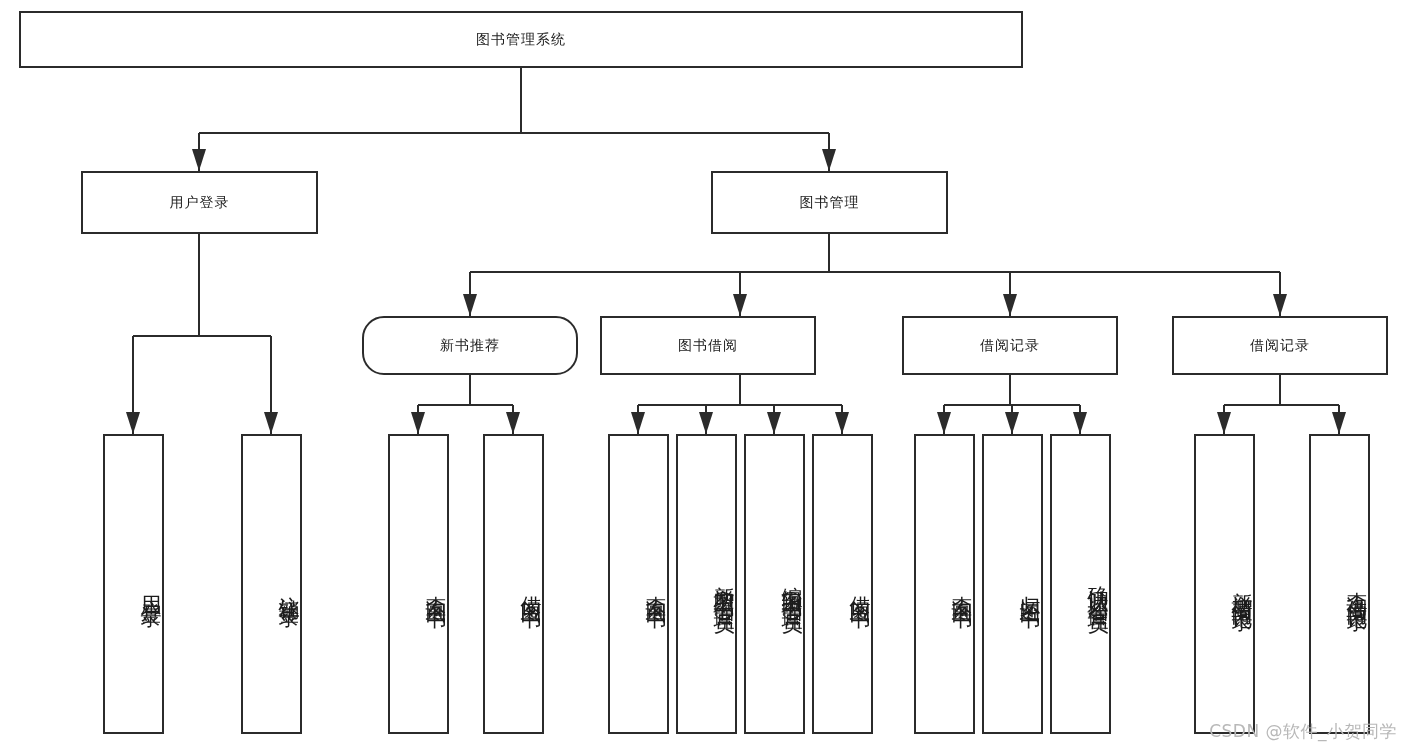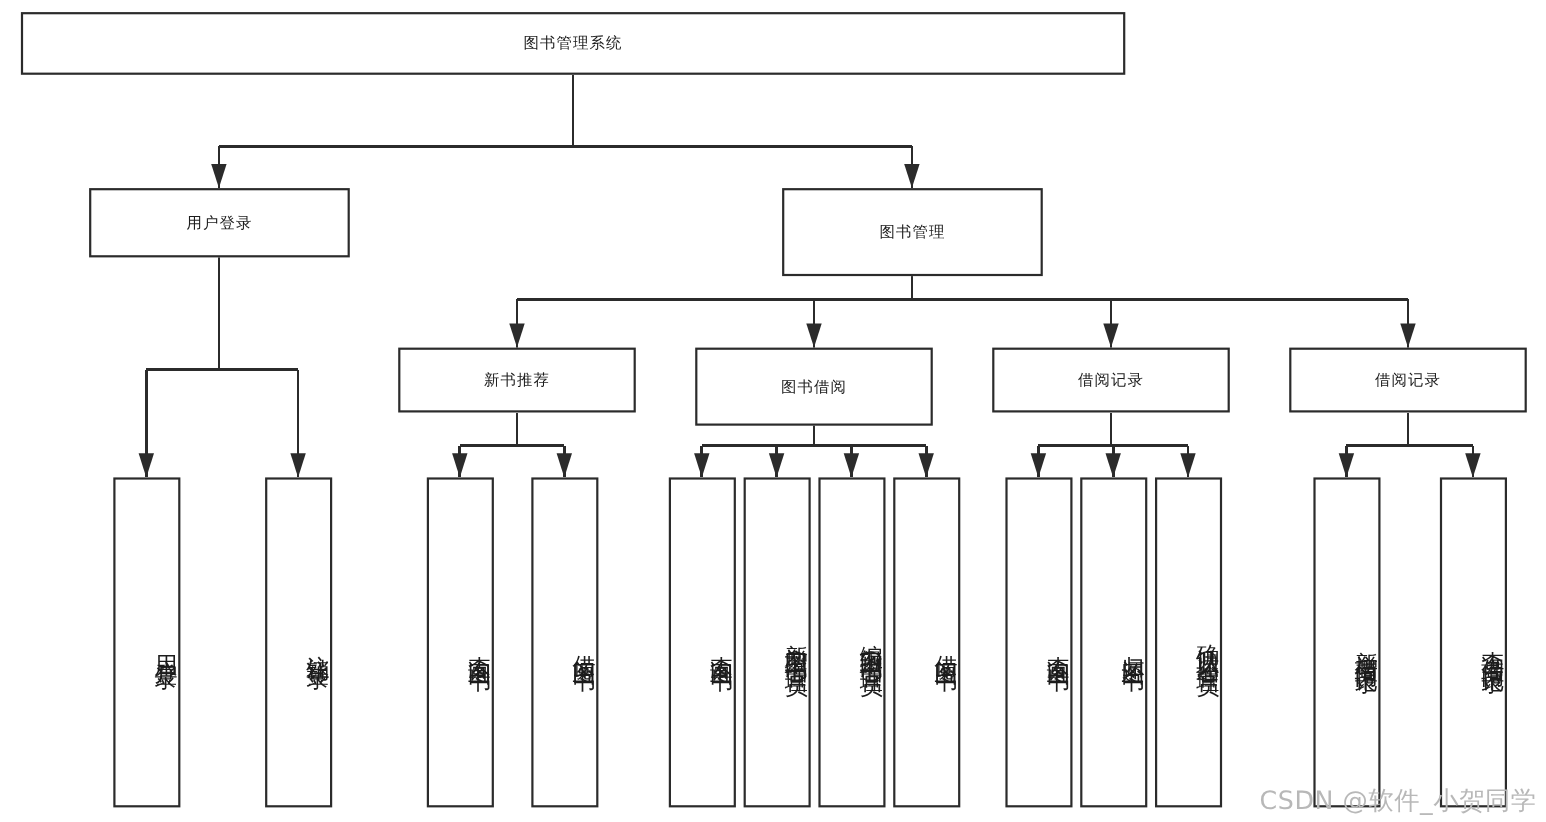--- a/index.html
+++ b/index.html
@@ -51,21 +51,21 @@
     line-height: 1.05;
   }
   .node-label {
     white-space: pre;
     display: block;
   }
   .watermark {
     position: absolute;
     right: 8px;
     bottom: 4px;
-    font-size: 23px;
+    font-size: 17px;
     color: #b8b8b8;
     white-space: nowrap;
     letter-spacing: 0.5px;
     pointer-events: none;
   }
 </style>
 </head>
 <body>
 
 <div id="diagram-root">
@@ -125,27 +125,27 @@
       <polygon points="1332,412 1346,412 1339,434" fill="#2b2b2b"></polygon>
     </svg>
 
   <div id="nodes-layer">
       <div class="node-box horizontal" style="left: 19px; top: 11px; width: 1004px; height: 57px;">
         <span class="node-label">图书管理系统</span>
       </div>
       <div class="node-box horizontal" style="left: 81px; top: 171px; width: 237px; height: 63px;">
         <span class="node-label">用户登录</span>
       </div>
-      <div class="node-box horizontal" style="left: 711px; top: 171px; width: 237px; height: 80px;">
+      <div class="node-box horizontal" style="left: 711px; top: 171px; width: 237px; height: 63px;">
         <span class="node-label">图书管理</span>
       </div>
-      <div class="node-box horizontal" style="left: 362px; top: 316px; width: 216px; height: 59px;">
+      <div class="node-box horizontal" style="left: 362px; top: 316px; width: 216px; height: 59px; border-radius: 22px;">
         <span class="node-label">新书推荐</span>
       </div>
-      <div class="node-box horizontal" style="left: 632px; top: 316px; width: 216px; height: 71px;">
+      <div class="node-box horizontal" style="left: 600px; top: 316px; width: 216px; height: 59px;">
         <span class="node-label">图书借阅</span>
       </div>
       <div class="node-box horizontal" style="left: 902px; top: 316px; width: 216px; height: 59px;">
         <span class="node-label">借阅记录</span>
       </div>
       <div class="node-box horizontal" style="left: 1172px; top: 316px; width: 216px; height: 59px;">
         <span class="node-label">借阅记录</span>
       </div>
       <div class="node-box vertical" style="left: 103px; top: 434px; width: 61px; height: 300px;">
         <span class="node-label">用户登录</span>

